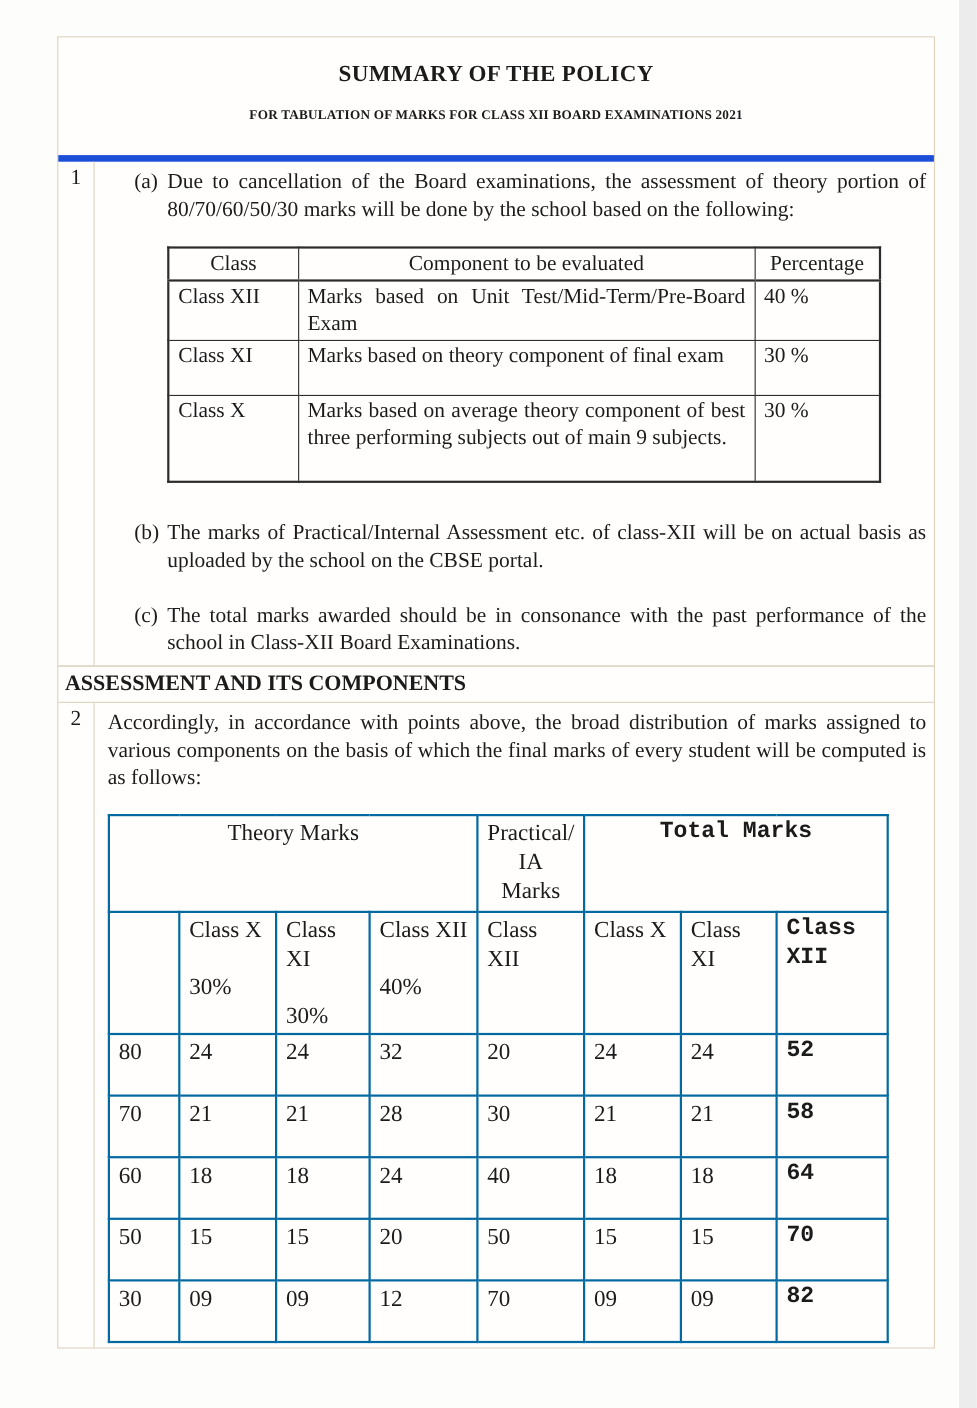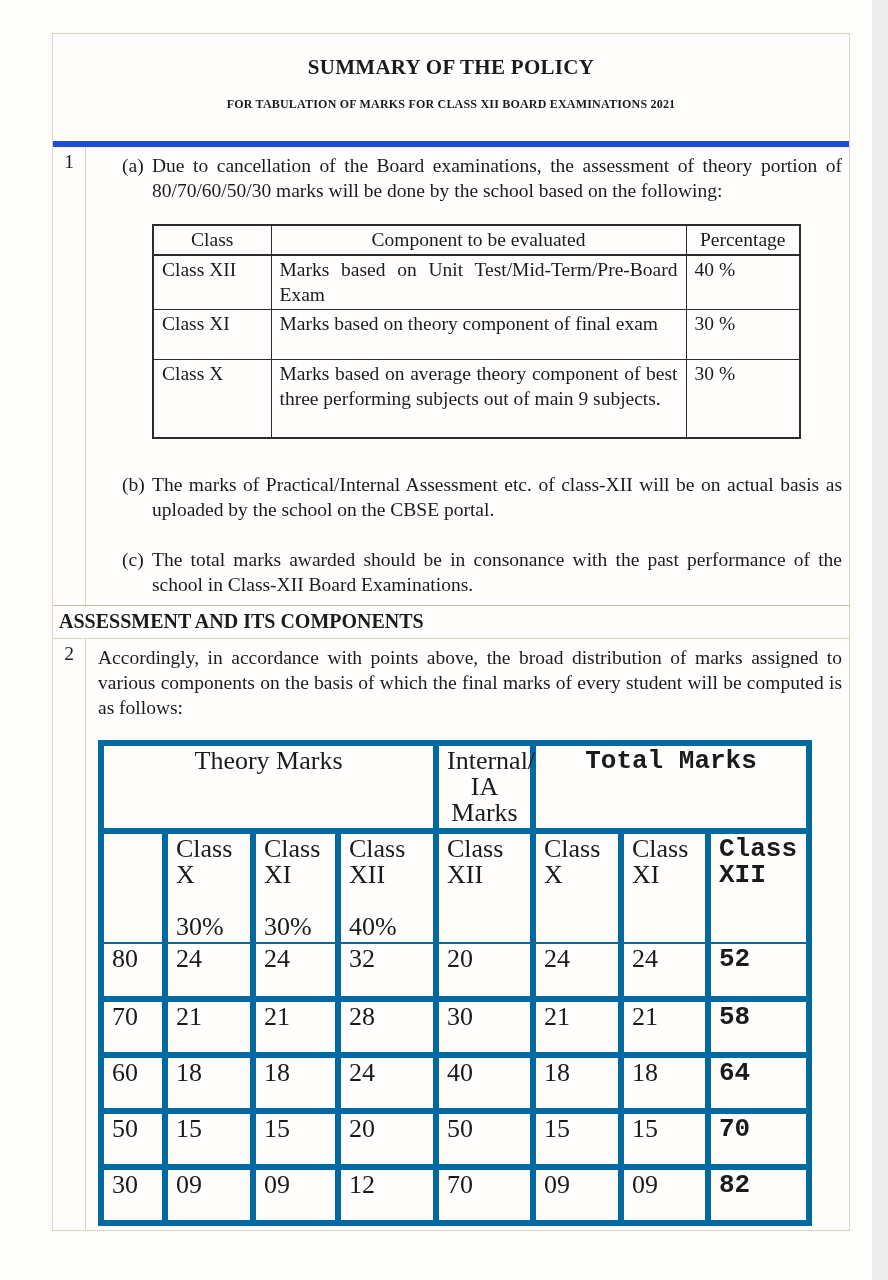--- a/index.html
+++ b/index.html
@@ -79,22 +79,22 @@
   .t1 tr.r0 td { height:50px; }
   .t1 tr.r1 td { height:50px; }
   .t1 tr.r2 td { height:78px; }
   
   .t2 {
     width:708px;
     margin:20px 0 0 12px;
     border:2px solid #2c2c2c;
   }
   .t2 td {
-    border:6px solid #0369a1;
-    font-size:26px;
+    border:2px solid #0369a1;
+    font-size:21px;
     line-height:26px;
     vertical-align:top;
     padding:2px 8px;
     white-space:pre-line;
     text-align:left;
     margin-left:48px;
   }
   .t2 td.gh { text-align:center; height:88px; border-bottom-width:2px; }
   .t2 td.ch { height:111px; border-bottom-width:2px; }
   .t2 tr.data td { height:56px; border-top-width:2px; }
@@ -179,21 +179,21 @@
             <col style="width:85px">
             <col style="width:98px">
           <col style="width:97px">
             <col style="width:88px">
             <col style="width:87px">
             <col style="width:101px">
         </colgroup>
         <tbody>
             <tr>
           <td class="gh" colspan="4">Theory Marks</td>
-          <td class="gh">Internal/
+          <td class="gh">Practical/
 IA
 Marks</td>
           <td class="gh b" colspan="3">Total Marks</td>
         </tr>
         <tr>
           <td class="ch"></td>
           <td class="ch">Class X
 
 30%</td>
           <td class="ch">Class

